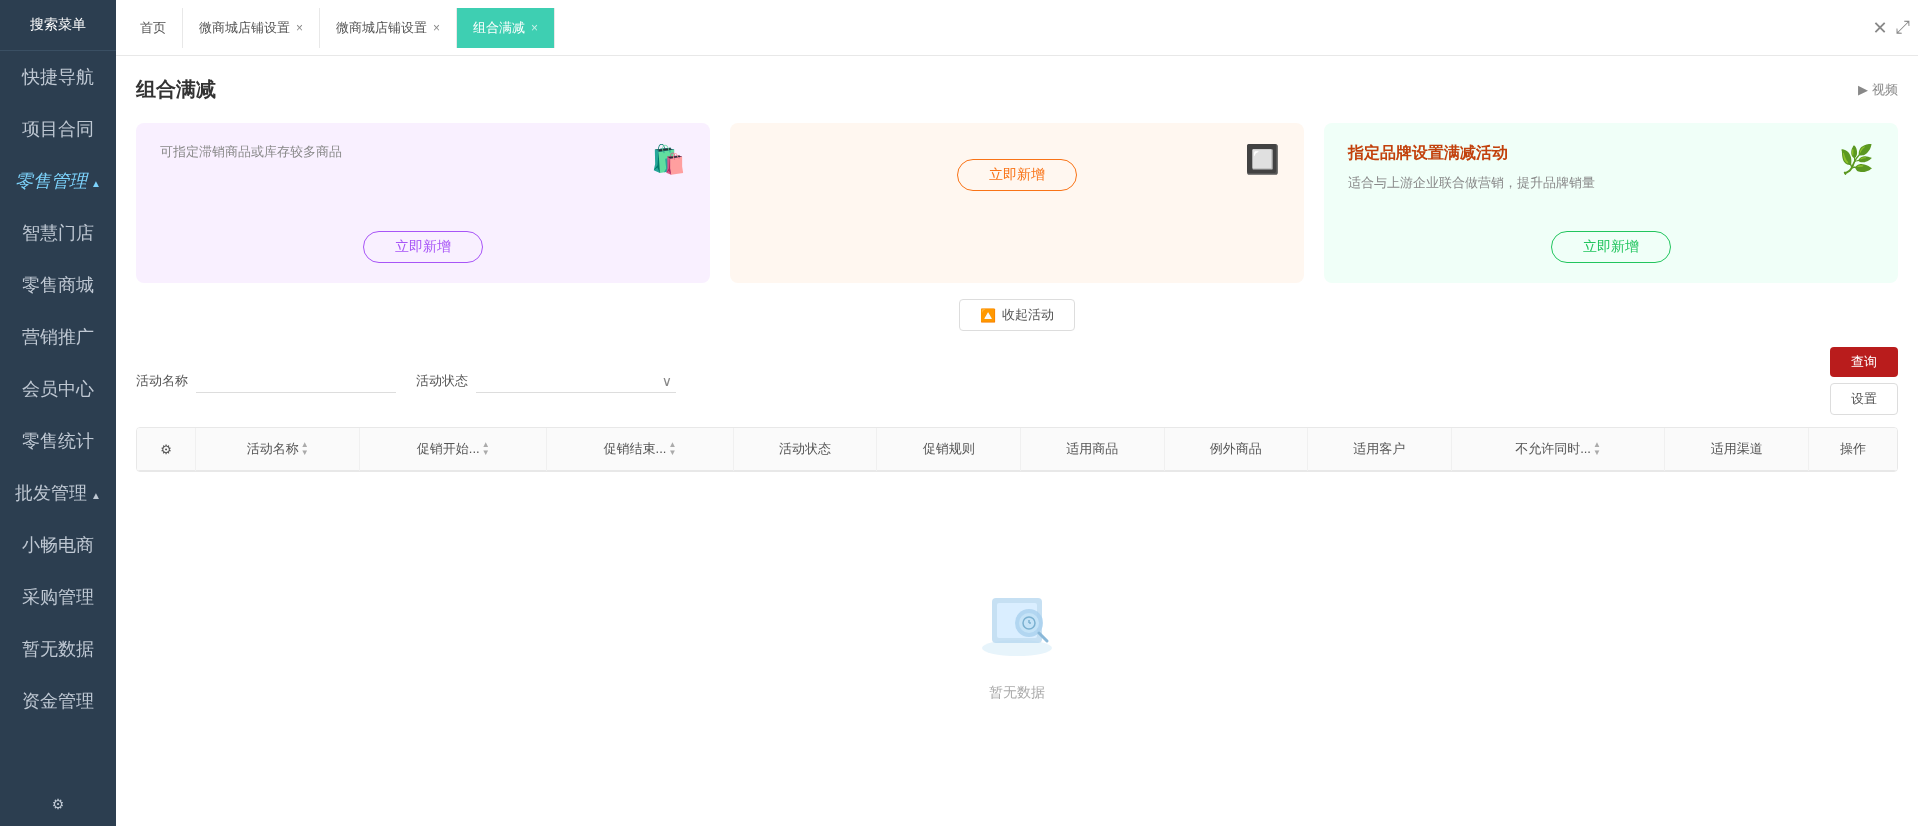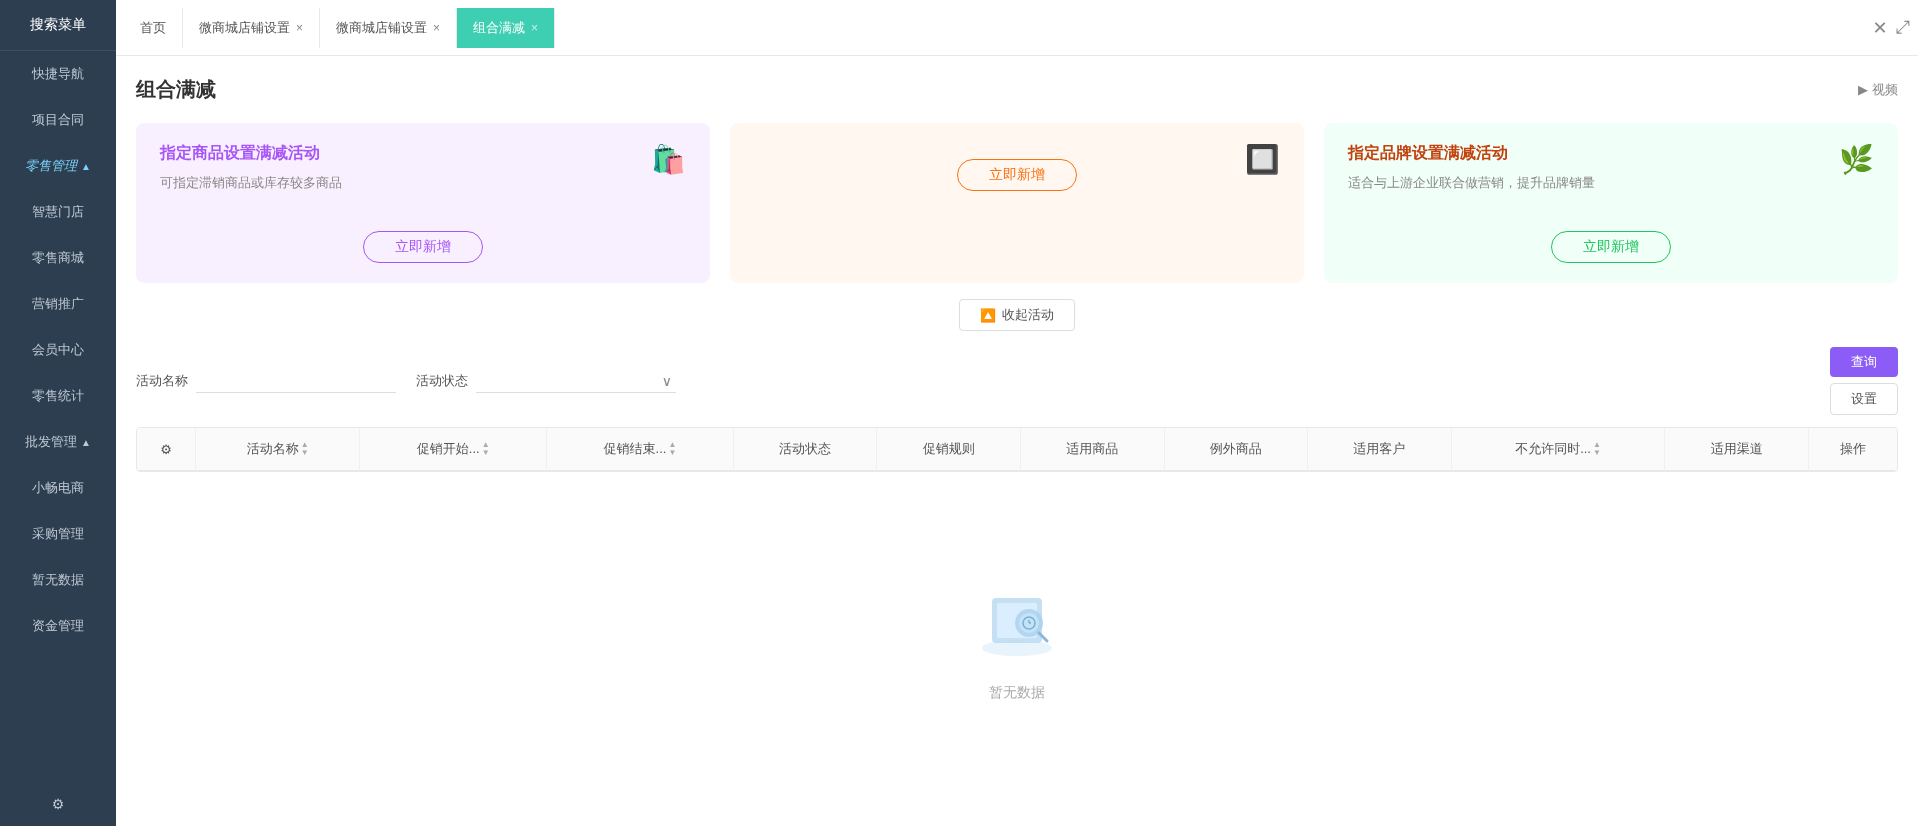--- a/index.html
+++ b/index.html
@@ -21,21 +21,21 @@
       color: #fff;
       text-align: center;
       border-bottom: 1px solid #3a4f63;
       cursor: pointer;
     }
     .sidebar-item {
       padding: 14px 10px;
       text-align: center;
       color: #bfc8d3;
       cursor: pointer;
-      font-size: 13px;
+      font-size: 18px;
       position: relative;
     }
     .sidebar-item.active { color: #7dd3fc; font-style: italic; }
     .sidebar-item.has-arrow::after {
       content: '▲';
       font-size: 10px;
       margin-left: 4px;
     }
     .sidebar-bottom {
       margin-top: auto;
@@ -252,21 +252,21 @@
       pointer-events: none;
       color: #888;
     }
     .filter-actions {
       margin-left: auto;
       display: flex;
       flex-direction: column;
       gap: 6px;
     }
     .btn-query {
-      background: #8b5cf6;
+      background: #b91c1c;
       color: #fff;
       border: none;
       padding: 6px 20px;
       border-radius: 4px;
       cursor: pointer;
       font-size: 13px;
     }
     .btn-setting {
       background: #fff;
       color: #555;
@@ -382,21 +382,20 @@
     <div class="page-header">
       <div class="page-title">组合满减</div>
       <div class="video-link">
         <span>▶</span>
         <span>视频</span>
       </div>
     </div>
 
     <div class="cards-row" id="cards-container">
         <div class="card card-purple">
-          <div class="card-title">指定商品设置满减活动</div>
           <div class="card-desc">可指定滞销商品或库存较多商品</div>
           <div class="card-icon">🛍️</div>
           <button class="card-btn">立即新增</button>
         </div>
         <div class="card card-orange">
           <div class="card-icon">🔲</div>
           <button class="card-btn">立即新增</button>
         </div>
         <div class="card card-green">
           <div class="card-title">指定品牌设置满减活动</div>

